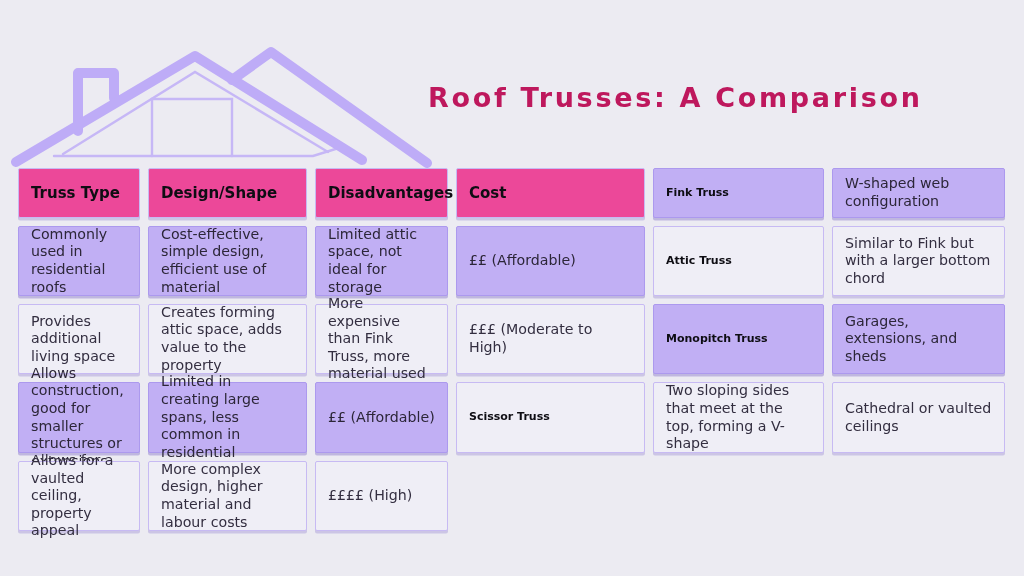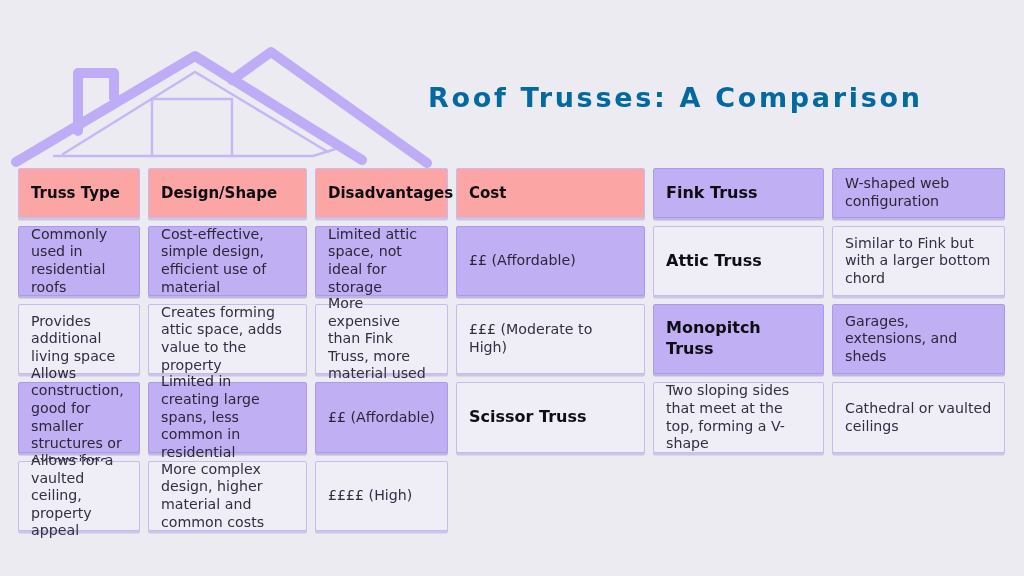--- a/index.html
+++ b/index.html
@@ -10,57 +10,57 @@
   }
   .stage{position:absolute;inset:0;}
 
   
   .house{position:absolute;left:8px;top:42px;width:426px;height:128px;}
 
   
   .title{
     position:absolute;left:428px;top:82px;width:580px;
     font-size:27px;font-weight:700;letter-spacing:0.10em;
-    color:#0369a1;white-space:nowrap;
+    color:#be185d;white-space:nowrap;
   }
 
   
   .table{
     position:absolute;left:18px;top:168px;
     display:grid;
     grid-template-columns:122px 159px 133px 189px 171px 173px;
     grid-template-rows:50px 70px 70px 71px 70px;
     gap:8px;
   }
   .cell{
     box-sizing:border-box;
     display:flex;align-items:center;
     padding:8px 12px;
     border-radius:2px;
   }
   .th{
-    background:#fca5a5;
+    background:#ec4899;
     border:1.5px solid #C7BAF3;
     box-shadow:0 2.5px 0 rgba(130,110,200,0.30);
     font-weight:700;font-size:15px;color:#0e0d13;
   }
   .td{
     background:#EFEEF6;
     border:1.5px solid #C7BAF3;
     box-shadow:0 2.5px 0 rgba(130,110,200,0.30);
     font-size:14.2px;line-height:1.24;color:#332e40;
   }
   .td.hl{
     background:#C1AFF4;
     border:1.5px solid #AC99EE;
     box-shadow:0 2.5px 0 rgba(110,85,190,0.35);
     color:#2c2638;
   }
   .td.name{
-    font-weight:700;font-size:16px;color:#0e0d13;line-height:1.3;
+    font-weight:700;font-size:11px;color:#0e0d13;line-height:1.3;
   }
 </style>
 </head>
 <body>
 
 <div class="stage">
 
   <svg class="house" viewBox="0 0 426 128" aria-hidden="true">
 
     <g fill="none" stroke="#C6B7F6" stroke-width="2.4" stroke-linecap="round">
@@ -102,17 +102,17 @@
     <div class="cell td hl name">Monopitch Truss</div>
     <div class="cell td hl">Garages, extensions, and sheds</div>
     <div class="cell td hl">Allows construction, good for smaller structures or extensions</div>
     <div class="cell td hl">Limited in creating large spans, less common in residential</div>
     <div class="cell td hl">££ (Affordable)</div>
 
     <div class="cell td name">Scissor Truss</div>
     <div class="cell td">Two sloping sides that meet at the top, forming a V-shape</div>
     <div class="cell td">Cathedral or vaulted ceilings</div>
     <div class="cell td">Allows for a vaulted ceiling, property appeal</div>
-    <div class="cell td">More complex design, higher material and common costs</div>
+    <div class="cell td">More complex design, higher material and labour costs</div>
     <div class="cell td">££££ (High)</div>
 
   </div>
 </div>
 
 </body></html>

